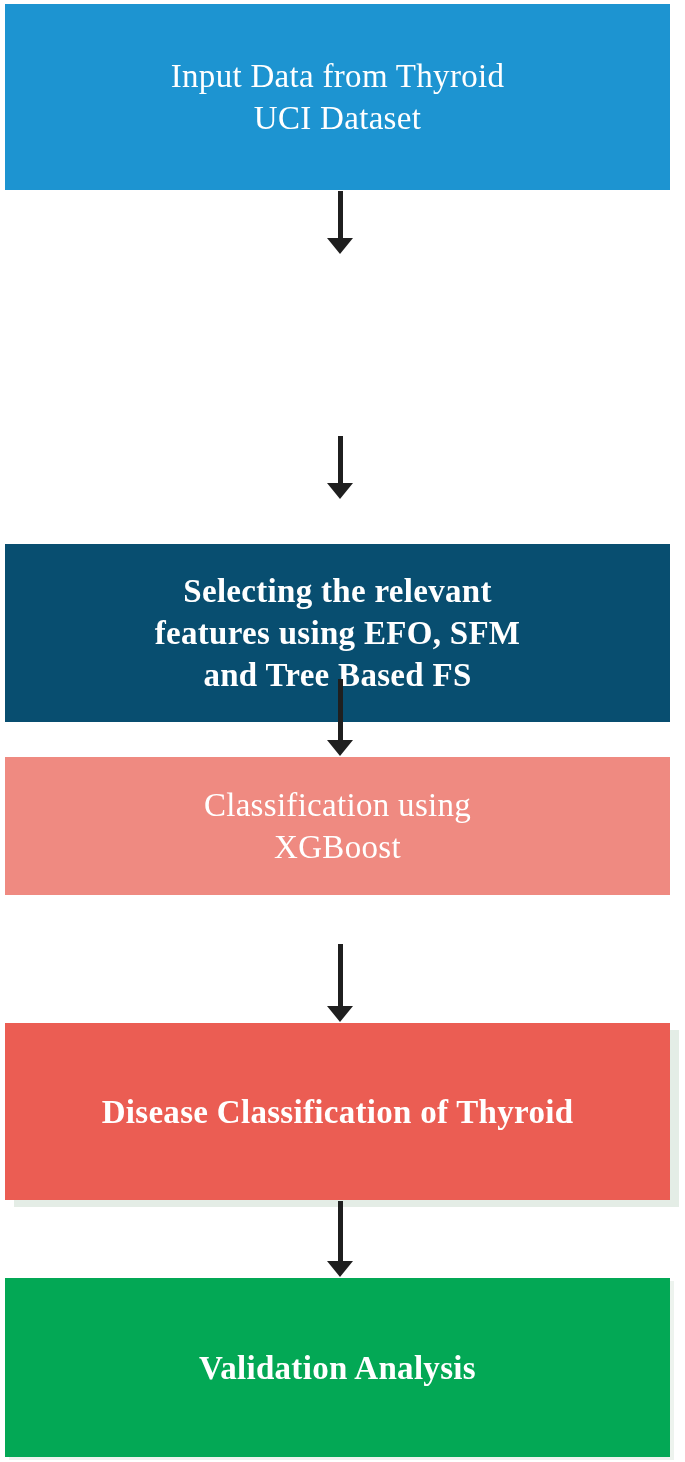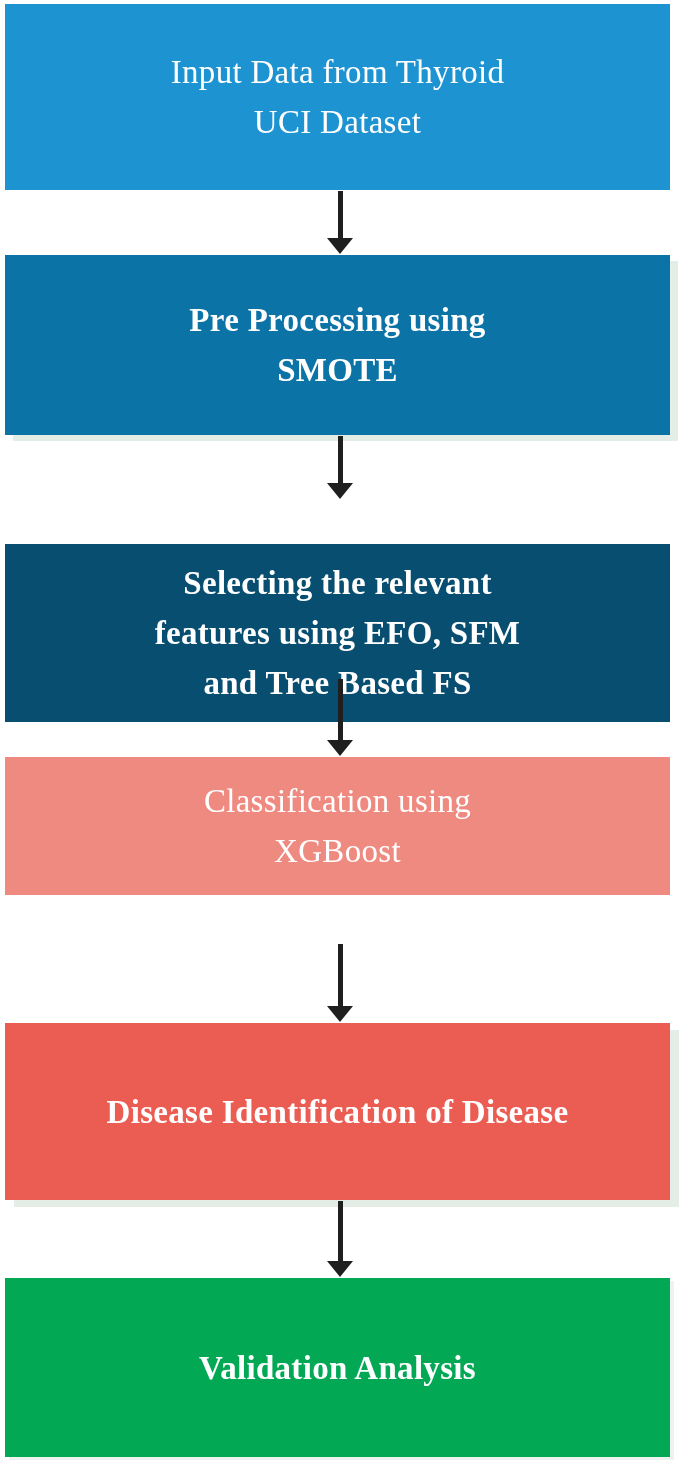--- a/index.html
+++ b/index.html
@@ -24,21 +24,21 @@
     display: flex;
     align-items: center;
     justify-content: center;
     box-sizing: border-box;
   }
   .label {
     white-space: pre-line;
     text-align: center;
     color: #ffffff;
     font-size: 33px;
-    line-height: 50px;
+    line-height: 42px;
     letter-spacing: 0.3px;
   }
   .bold .label { font-weight: bold; }
   .regular .label { font-weight: normal; }
 
   .step-1 { top: 4px;    height: 186px; }
   .step-2 { top: 255px;  height: 180px; box-shadow: 8px 6px 0 0 #e4ede6; }
   .step-3 { top: 500px;  height: 178px; margin-top: 44px; }
   .step-4 { top: 757px;  height: 138px; }
   .step-5 { top: 1023px; height: 177px; box-shadow: 9px 7px 0 0 #e4ede6; }
@@ -78,24 +78,20 @@
   <div class="box step-1 regular" style="background-color: rgb(29, 148, 209);">
     <div class="label">Input Data from Thyroid
 UCI Dataset</div>
   </div>
 
   <div class="arrow arrow-1" style="color: rgb(31, 31, 31);">
     <div class="stem"></div>
     <div class="head"></div>
   </div>
 
-  <div class="box step-2 bold" style="background-color: rgb(11, 115, 166);">
-    <div class="label">Pre Processing using
-SMOTE</div>
-  </div>
 
   <div class="arrow arrow-2" style="color: rgb(31, 31, 31);">
     <div class="stem"></div>
     <div class="head"></div>
   </div>
 
   <div class="box step-3 bold" style="background-color: rgb(8, 78, 112);">
     <div class="label">Selecting the relevant
 features using EFO, SFM
 and Tree Based FS</div>
@@ -110,21 +106,21 @@
     <div class="label">Classification using
 XGBoost</div>
   </div>
 
   <div class="arrow arrow-4" style="color: rgb(31, 31, 31);">
     <div class="stem"></div>
     <div class="head"></div>
   </div>
 
   <div class="box step-5 bold" style="background-color: rgb(235, 93, 83);">
-    <div class="label">Disease Identification of Disease</div>
+    <div class="label">Disease Classification of Thyroid</div>
   </div>
 
   <div class="arrow arrow-5" style="color: rgb(31, 31, 31);">
     <div class="stem"></div>
     <div class="head"></div>
   </div>
 
   <div class="box step-6 bold" style="background-color: rgb(3, 168, 85);">
     <div class="label">Validation Analysis</div>
   </div>

